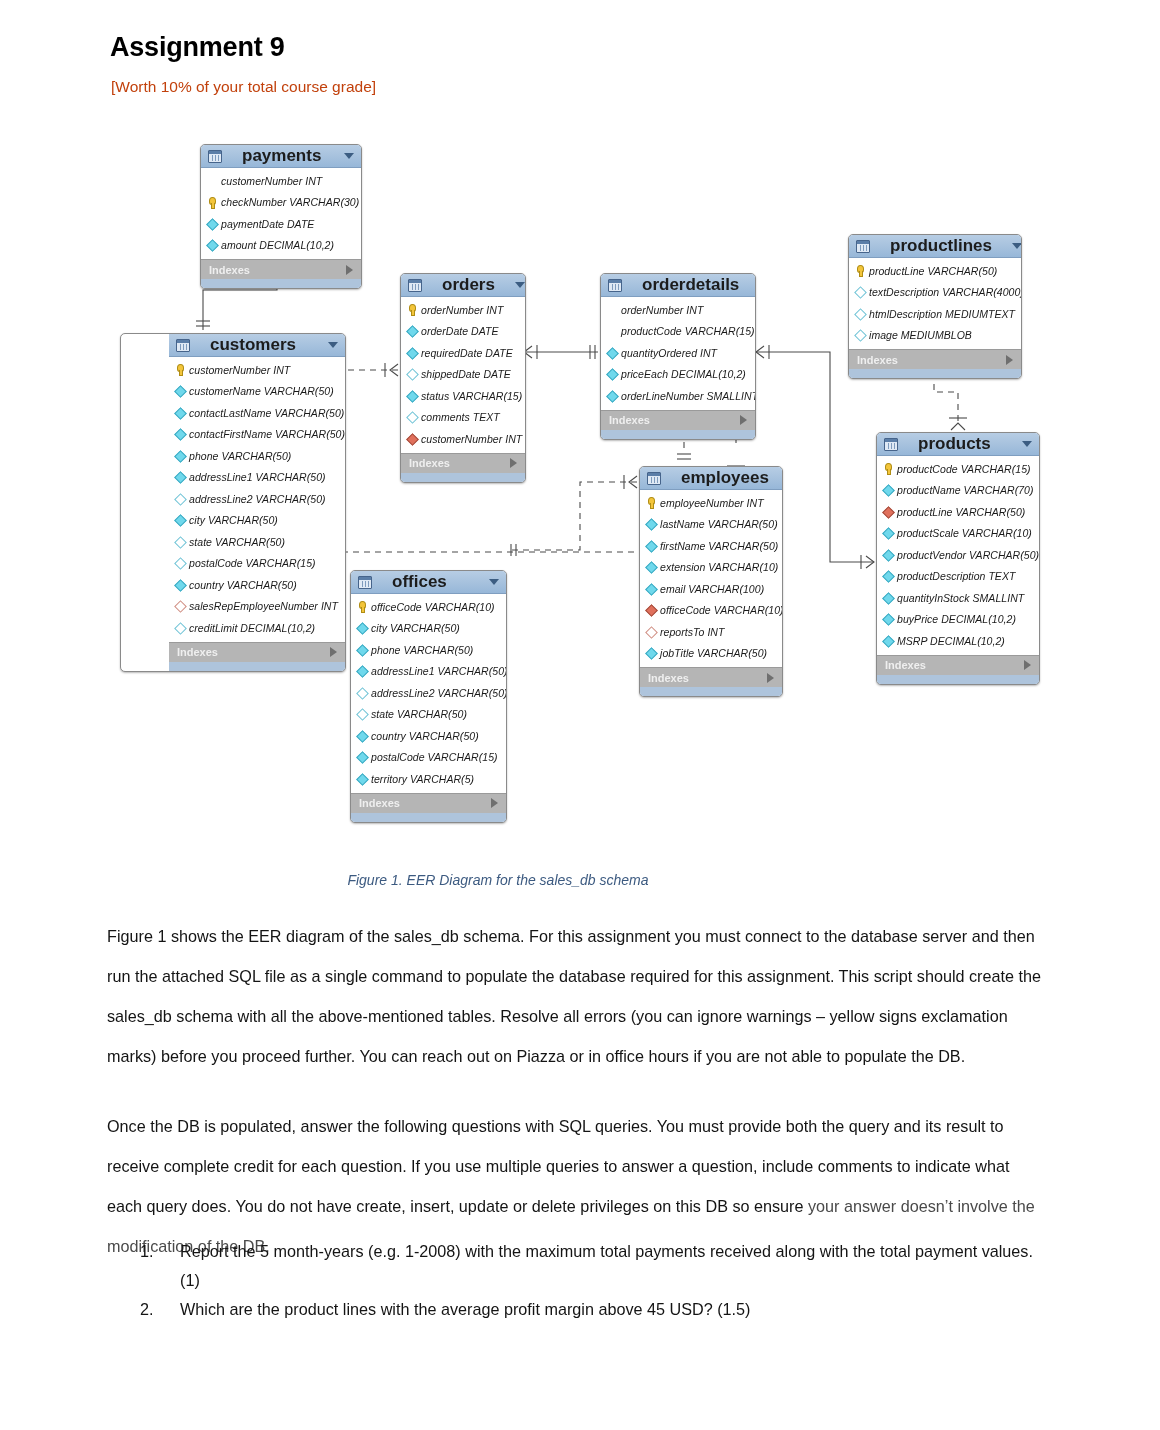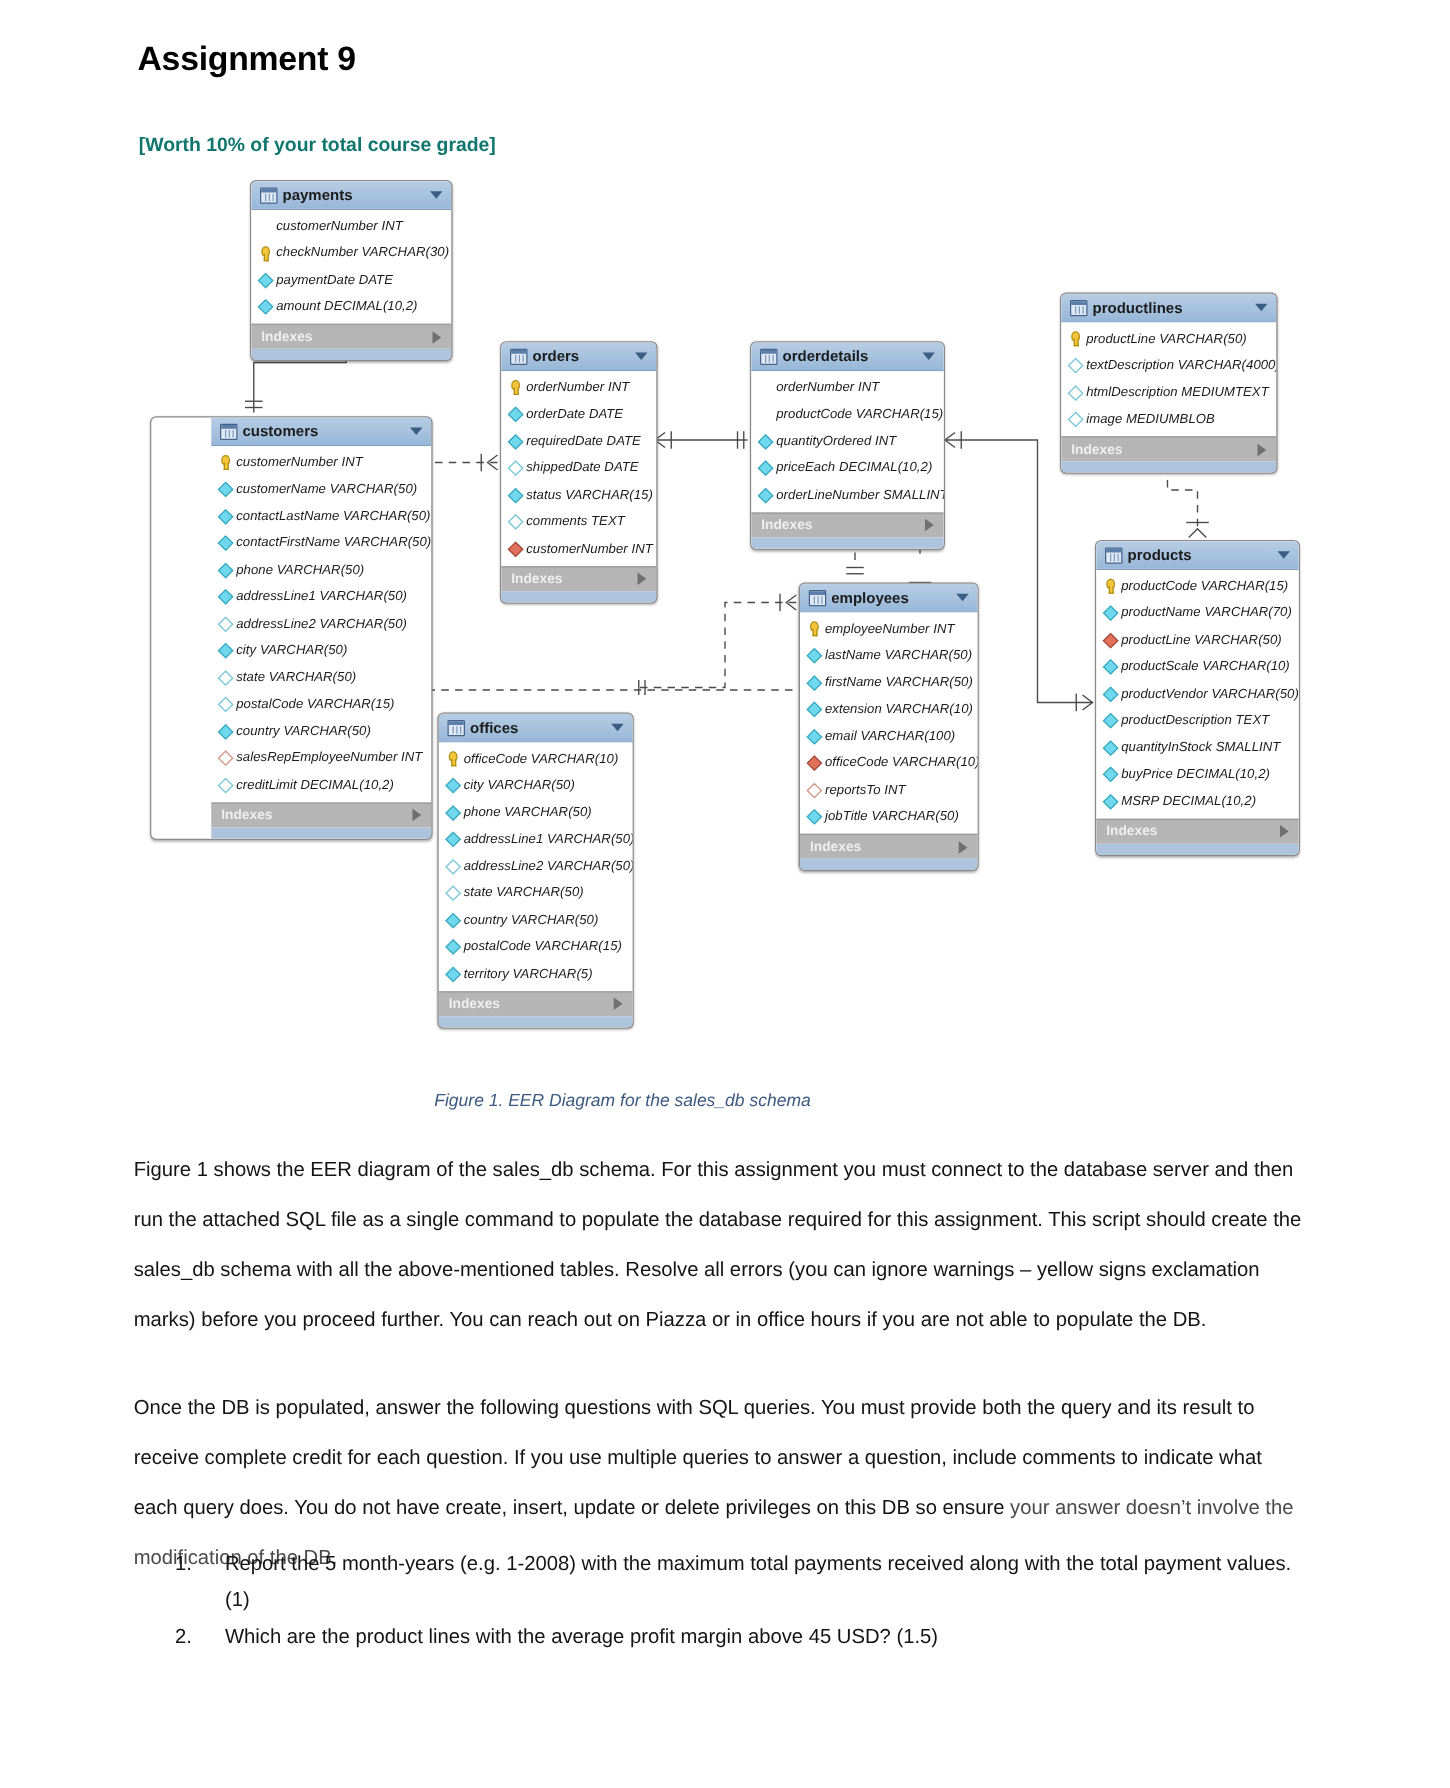--- a/index.html
+++ b/index.html
@@ -9,44 +9,44 @@
     color:#111;position:relative;overflow:hidden;
   }
   .page{position:absolute;inset:0;}
 
   
   #doc-title{
     position:absolute;left:110px;top:32px;
     font-size:27px;font-weight:bold;letter-spacing:-0.2px;color:#000;
   }
   #doc-subtitle{
-    position:absolute;left:111px;top:108px;
-    font-size:15.5px;font-weight:bold;color:#0f766e;
+    position:absolute;left:111px;top:78px;
+    font-size:15.5px;font-weight:normal;color:#c2410c;
   }
 
   
   #diagram{position:absolute;left:0;top:130px;width:1160px;height:720px;}
   #wires{position:absolute;left:0;top:0;width:1160px;height:720px;}
 
   
   .tbl{
     position:absolute;
     border:1px solid #8a8a8a;
     border-radius:5px;
     background:#ffffff;
     box-shadow:0 1px 2px rgba(0,0,0,.28);
     overflow:hidden;
     font-size:10.5px;
   }
   .tbl .hdr{
-    display:flex;align-items:center;gap:4px;
+    display:flex;align-items:center;gap:20px;
     height:22px;padding:0 7px;
     background:linear-gradient(#b7cde4,#97b7d8);
     border-bottom:1px solid #7f9ec0;
-    font-weight:bold;font-size:12px;color:#1c1c1c;
+    font-weight:bold;font-size:17px;color:#1c1c1c;
   }
   .tbl .hdr .tname{flex:1;white-space:nowrap;}
   .tbl-ico{
     width:12px;height:11px;border:1px solid #46648b;background:#dfe9f5;
     position:relative;flex:0 0 auto;border-radius:1px;
   }
   .tbl-ico:before{
     content:"";position:absolute;left:0;right:0;top:0;height:3px;background:#5b7ea8;
   }
   .tbl-ico:after{

